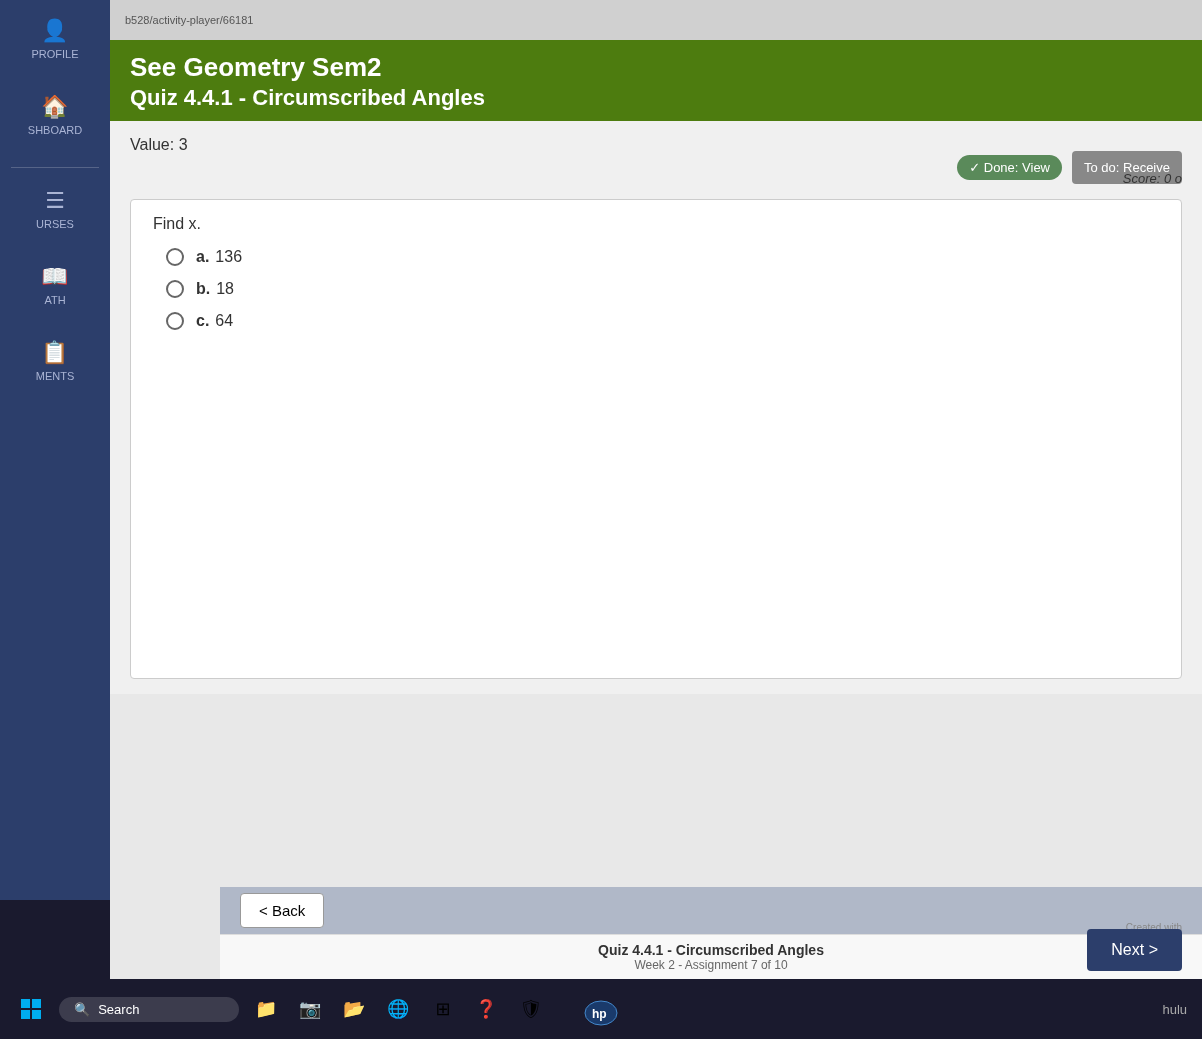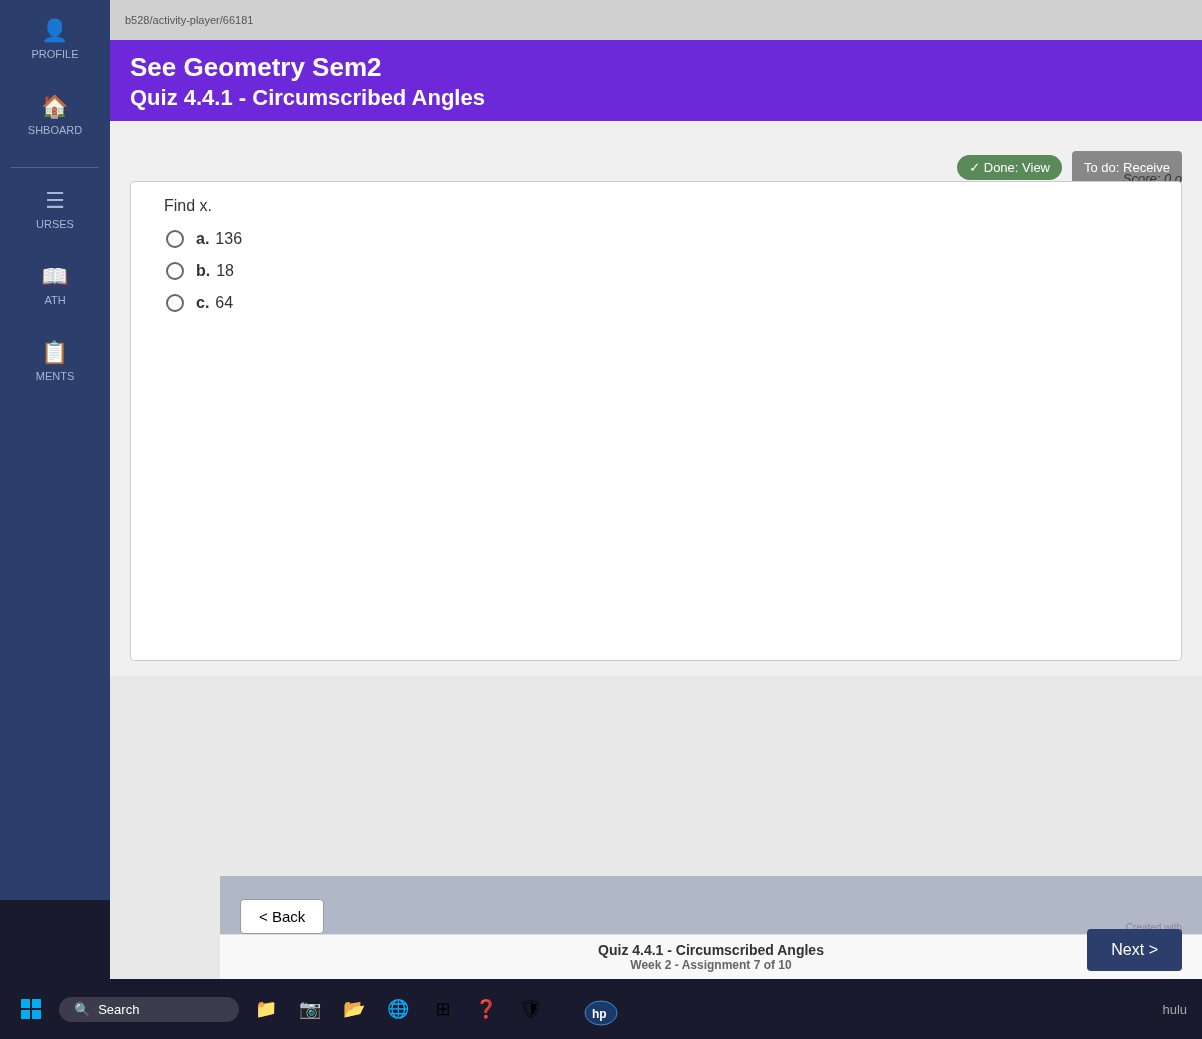--- a/index.html
+++ b/index.html
@@ -58,21 +58,21 @@
       height: 40px;
       display: flex;
       align-items: center;
       padding: 0 15px;
       font-size: 11px;
       color: #555;
     }
 
     
     .page-header {
-      background: #6d28d9;
+      background: #4d7c0f;
       padding: 12px 20px 10px 20px;
     }
     .page-header h1 {
       color: white;
       font-size: 26px;
       font-weight: bold;
     }
     .page-header h2 {
       color: white;
       font-size: 22px;
@@ -143,21 +143,21 @@
     .diagram-container {
       display: flex;
       justify-content: center;
       margin-bottom: 20px;
     }
 
     .question-text {
       font-size: 16px;
       color: #333;
       margin-bottom: 15px;
-      margin-left: 18px;
+      margin-left: 7px;
     }
 
     .answer-options {
       list-style: none;
       margin-left: 20px;
     }
     .answer-option {
       display: flex;
       align-items: center;
       margin-bottom: 14px;
@@ -178,23 +178,23 @@
       margin-right: 6px;
     }
 
     
     .bottom-bar {
       position: absolute;
       bottom: 105px;
       left: 110px;
       right: 0;
       background: #b0b8c8;
-      height: 58px;
-      display: flex;
-      align-items: flex-end;
+      height: 47px;
+      display: flex;
+      align-items: center;
       padding: 0 20px;
     }
     .back-btn {
       background: white;
       border: 1px solid #999;
       border-radius: 4px;
       padding: 8px 18px;
       font-size: 15px;
       cursor: pointer;
       display: flex;
@@ -217,21 +217,20 @@
       border-top: 1px solid #ddd;
     }
     .footer-title {
       font-size: 14px;
       font-weight: bold;
       color: #333;
     }
     .footer-subtitle {
       font-size: 12px;
       color: #666;
-      font-weight: bold;
     }
 
     
     .next-btn {
       position: absolute;
       bottom: 68px;
       right: 20px;
       background: #2c3e6b;
       color: white;
       border: none;
@@ -336,20 +335,21 @@
     <span>b528/activity-player/66181</span>
   </div>
 
   <div class="page-header">
     <h1>See Geometry Sem2</h1>
     <h2>Quiz 4.4.1 - Circumscribed Angles</h2>
   </div>
 
   <div class="content-area">
 
+    <div class="value-label">Value: 3</div>
 
     <div class="status-area">
       <div class="done-badge">
         <span>✓ Done: View</span>
       </div>
       <div class="todo-badge">
         <span>To do: Receive</span>
       </div>
     </div>
 

